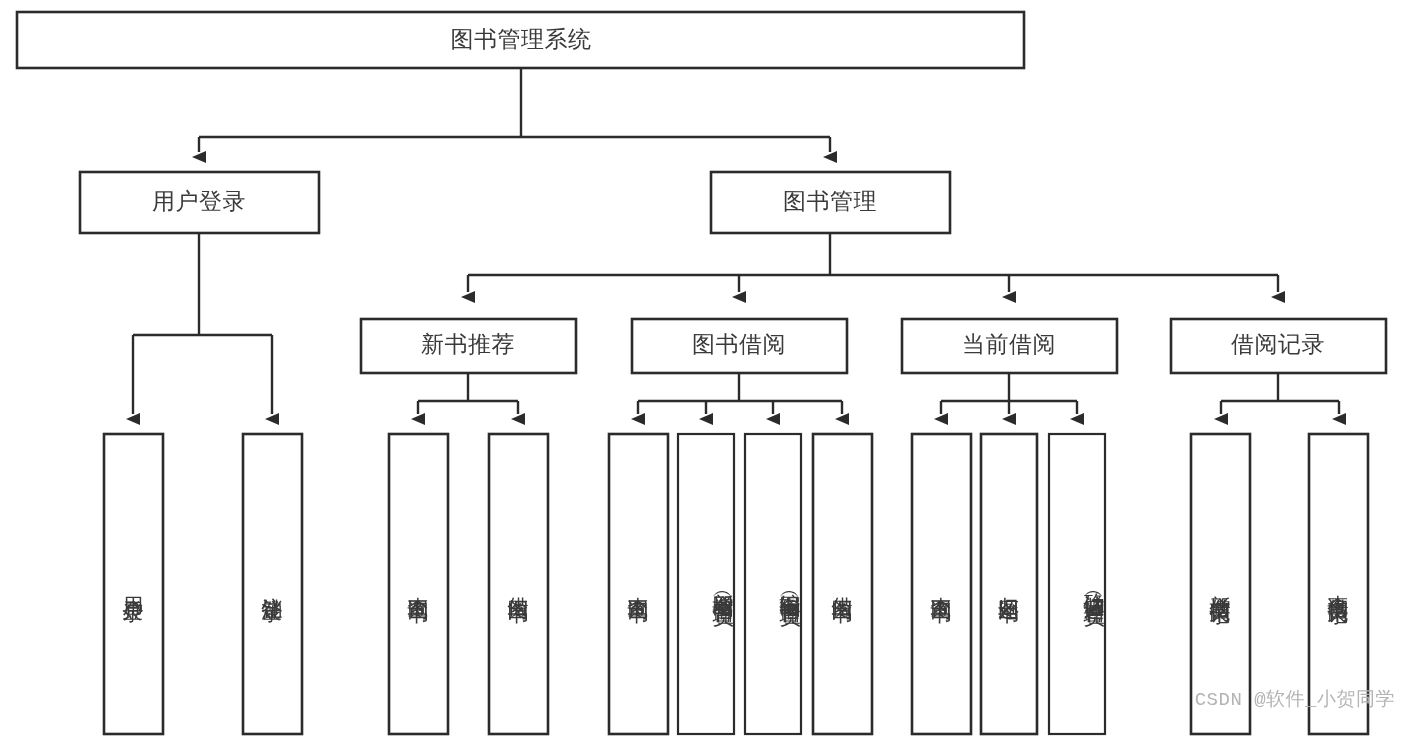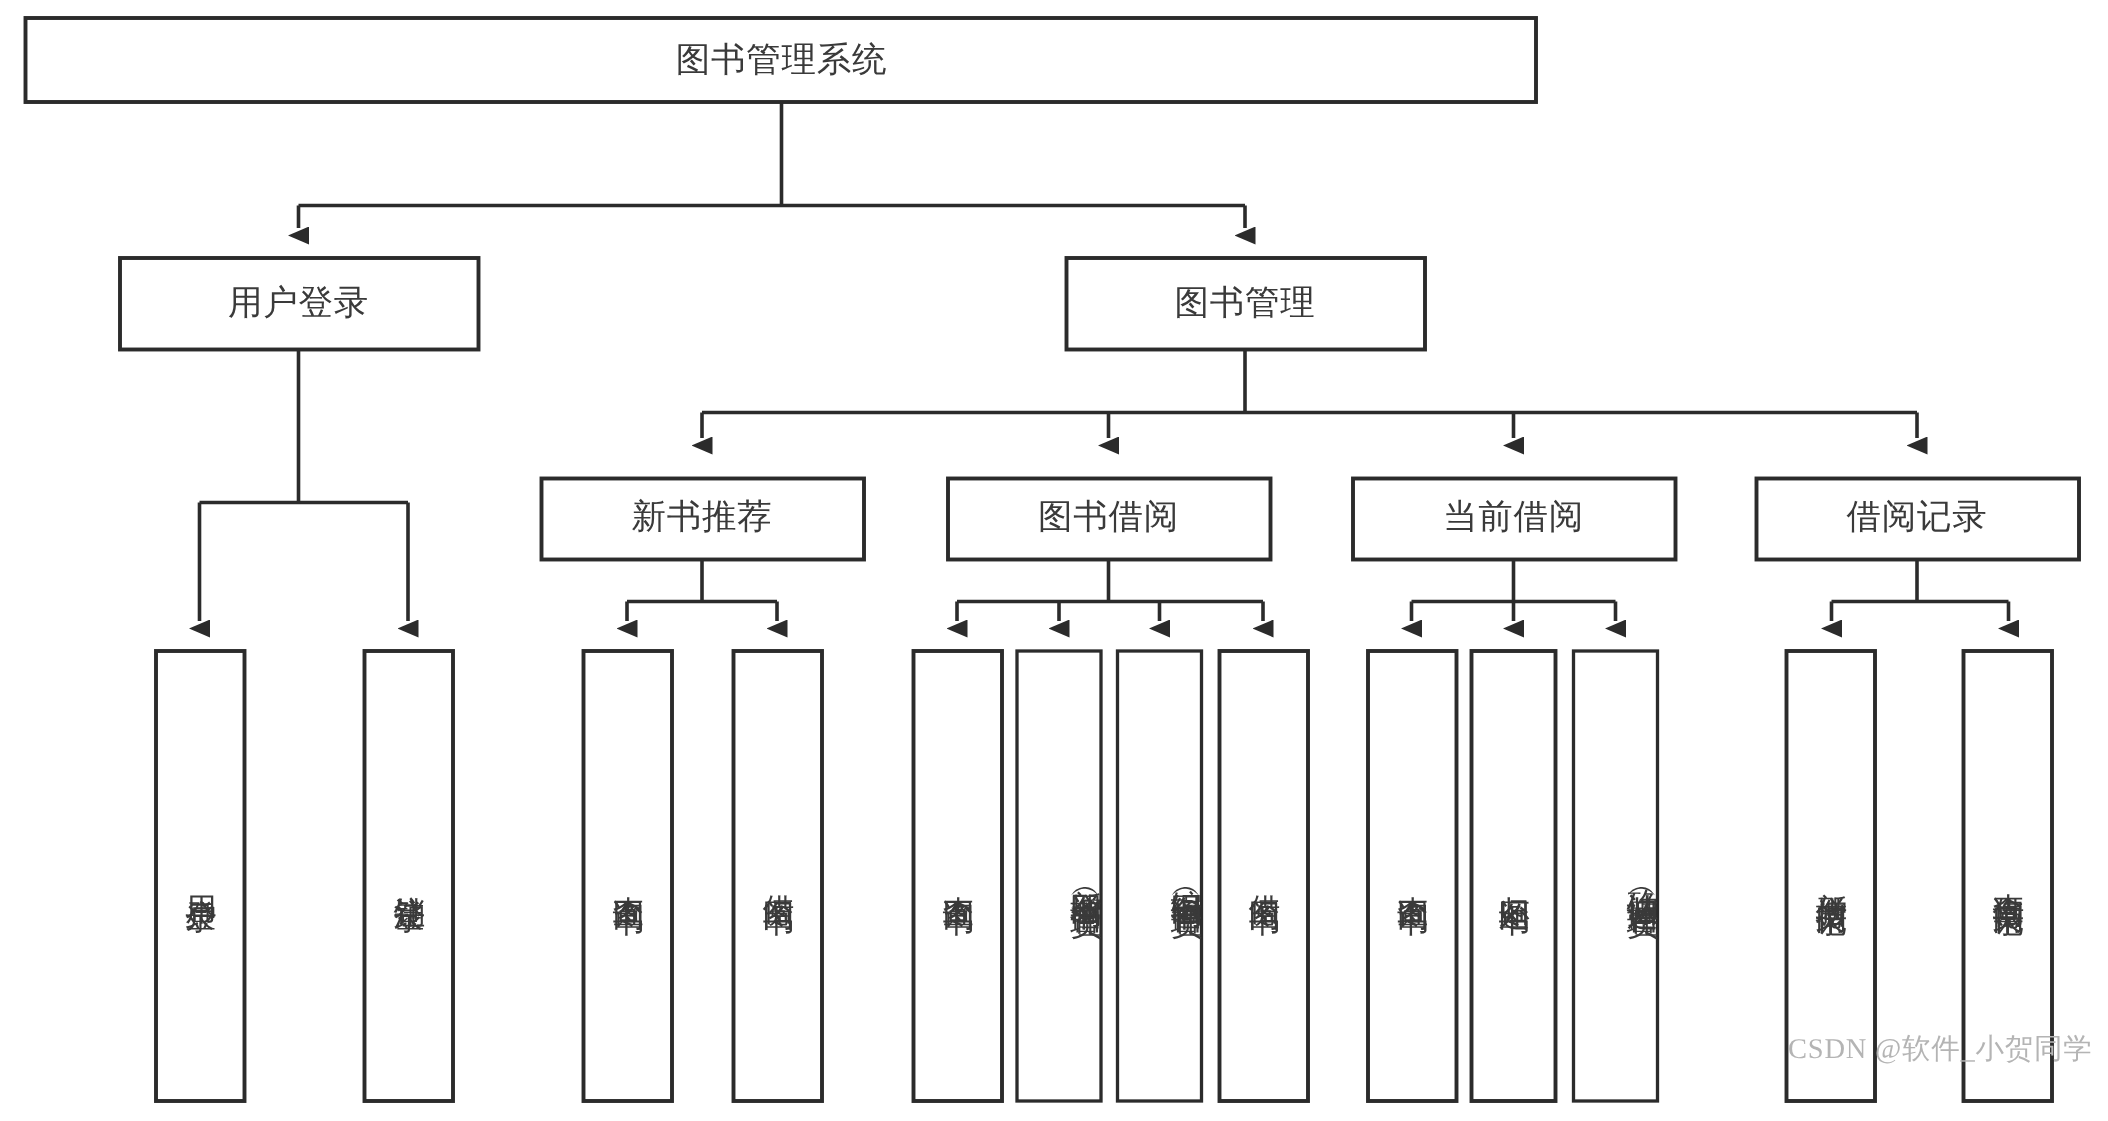--- a/index.html
+++ b/index.html
@@ -65,21 +65,21 @@
     line-height: 1;
     text-align: center;
     white-space: nowrap;
     pointer-events: none;
     user-select: none;
   }
   .watermark {
     position: absolute;
     right: 10px;
     bottom: 6px;
-    font-family: Liberation Serif, serif;
+    font-family: Liberation Mono, monospace;
     font-size: 19px;
     color: #b4b4b4;
     letter-spacing: 0.5px;
     white-space: nowrap;
     user-select: none;
   }
 </style>
 </head>
 <body>
 

